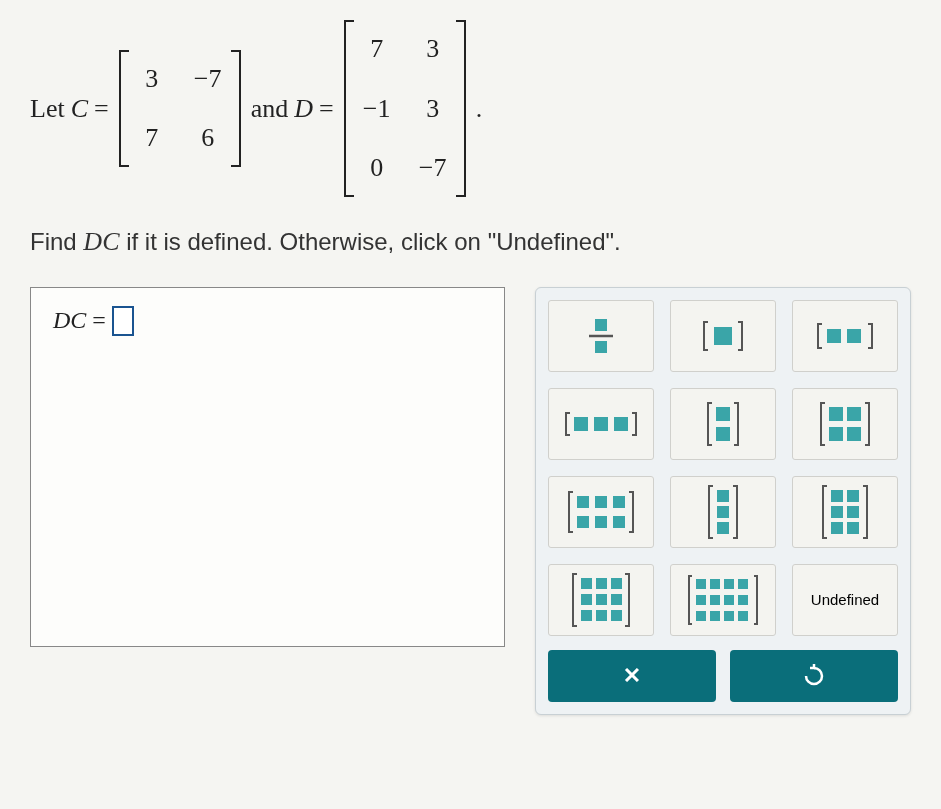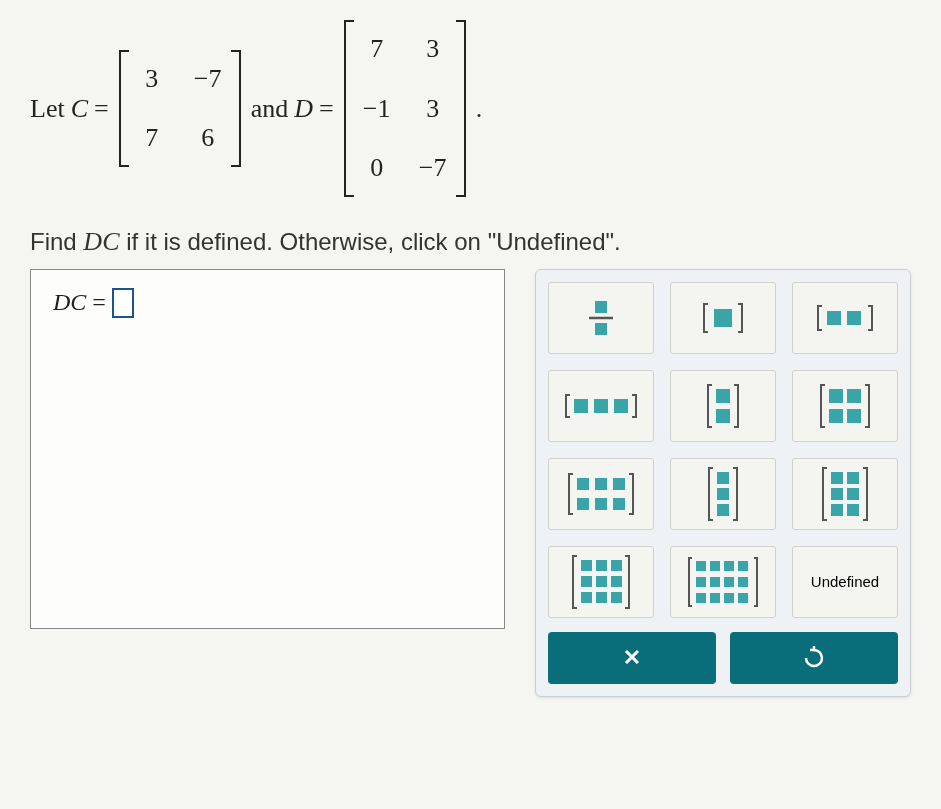--- a/index.html
+++ b/index.html
@@ -39,21 +39,21 @@
       padding: 8px 8px;
       gap: 18px 26px;
       font-size: 26px;
     }
     .matrix-2x2 { grid-template-columns: auto auto; grid-template-rows: auto auto; }
     .matrix-3x2 { grid-template-columns: auto auto; grid-template-rows: auto auto auto; }
     .matrix-cell { text-align: center; min-width: 30px; }
     
     .instruction {
       font-size: 24px;
-      margin-bottom: 12px;
+      margin-bottom: 30px;
       font-family: Verdana, Arial, sans-serif;
       color: #333;
     }
     .instruction .italic { font-family: 'Times New Roman', serif; font-size: 26px; }
     
     .workspace {
       display: flex;
       gap: 30px;
       align-items: flex-start;
     }

